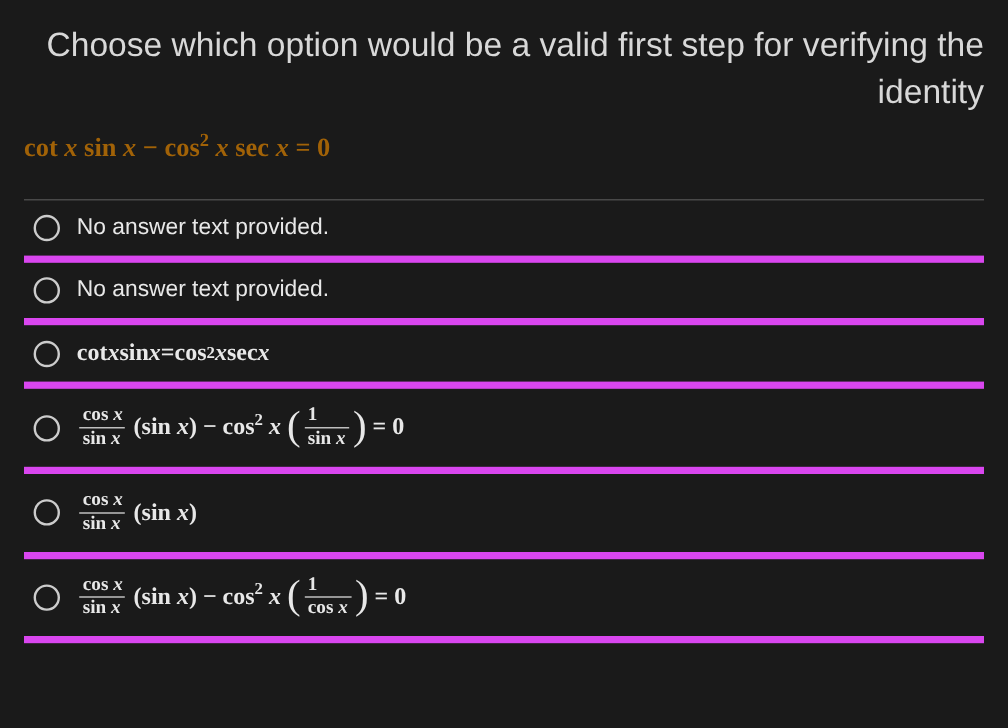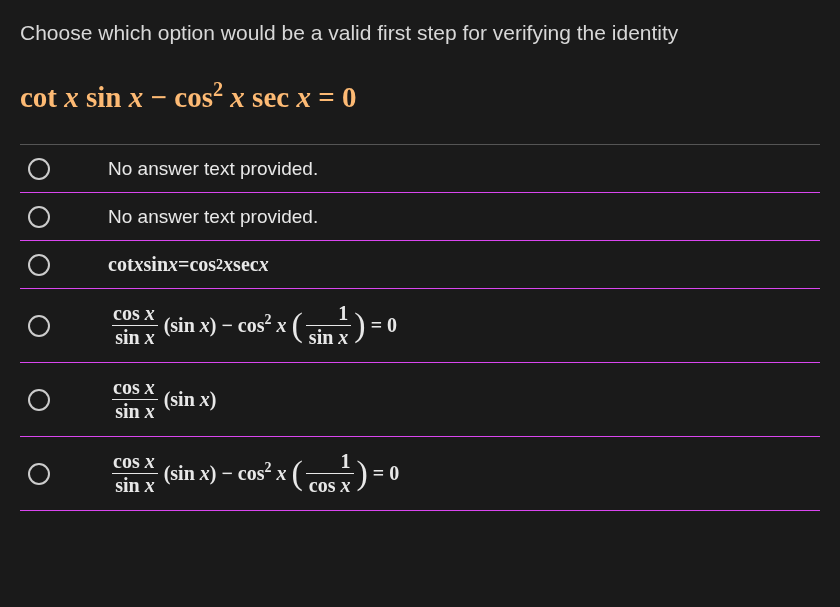--- a/index.html
+++ b/index.html
@@ -10,43 +10,43 @@
     body {
       background: #1a1a1a;
       color: #e8e8e8;
       font-family: Arial, Helvetica, sans-serif;
       width: 840px;
       height: 607px;
       padding: 18px 20px 0 20px;
       overflow: hidden;
     }
     .question-text {
-      font-size: 21px;
+      font-size: 28px;
       line-height: 1.4;
-      margin-bottom: 34px;
+      margin-bottom: 14px;
       color: #d8d8d8;
+      text-align: right;
     }
     .identity-eq {
-      font-size: 29px;
+      font-size: 22px;
       margin-bottom: 30px;
       font-weight: bold;
-      color: #fdba74;
+      color: #a16207;
       font-family: "Times New Roman", serif;
     }
     .options {
       border-top: 1px solid #555;
     }
     .option-row {
       display: flex;
       align-items: center;
-      border-bottom: 1px solid #d946ef;
+      border-bottom: 6px solid #d946ef;
       padding: 12px 8px;
       min-height: 48px;
       cursor: pointer;
-      gap: 44px;
     }
     .option-row.tall {
       padding: 14px 8px;
     }
     .radio {
       width: 22px;
       height: 22px;
       border: 2.5px solid #ccc;
       border-radius: 50%;
       flex: 0 0 22px;
@@ -66,24 +66,24 @@
     .mathbold {
       font-weight: bold;
       font-family: "Times New Roman", serif;
     }
     .mathit {
       font-style: italic;
     }
     .frac {
       display: inline-flex;
       flex-direction: column;
-      align-items: flex-end;
+      align-items: flex-start;
       vertical-align: middle;
       margin: 0 2px;
-      font-size: 20px;
+      font-size: 16px;
       line-height: 1.05;
     }
     .frac .num {
       padding: 0 3px 1px 3px;
     }
     .frac .den {
       border-top: 1.5px solid #e8e8e8;
       padding: 1px 3px 0 3px;
     }
     .sup {

